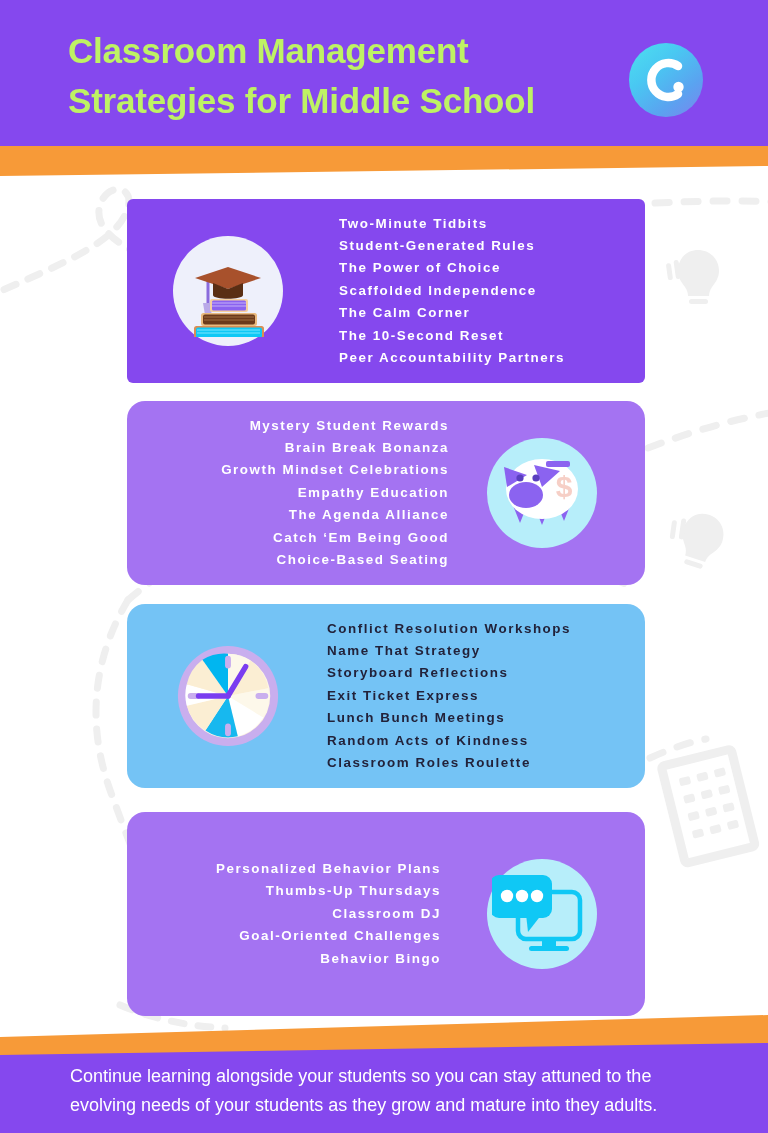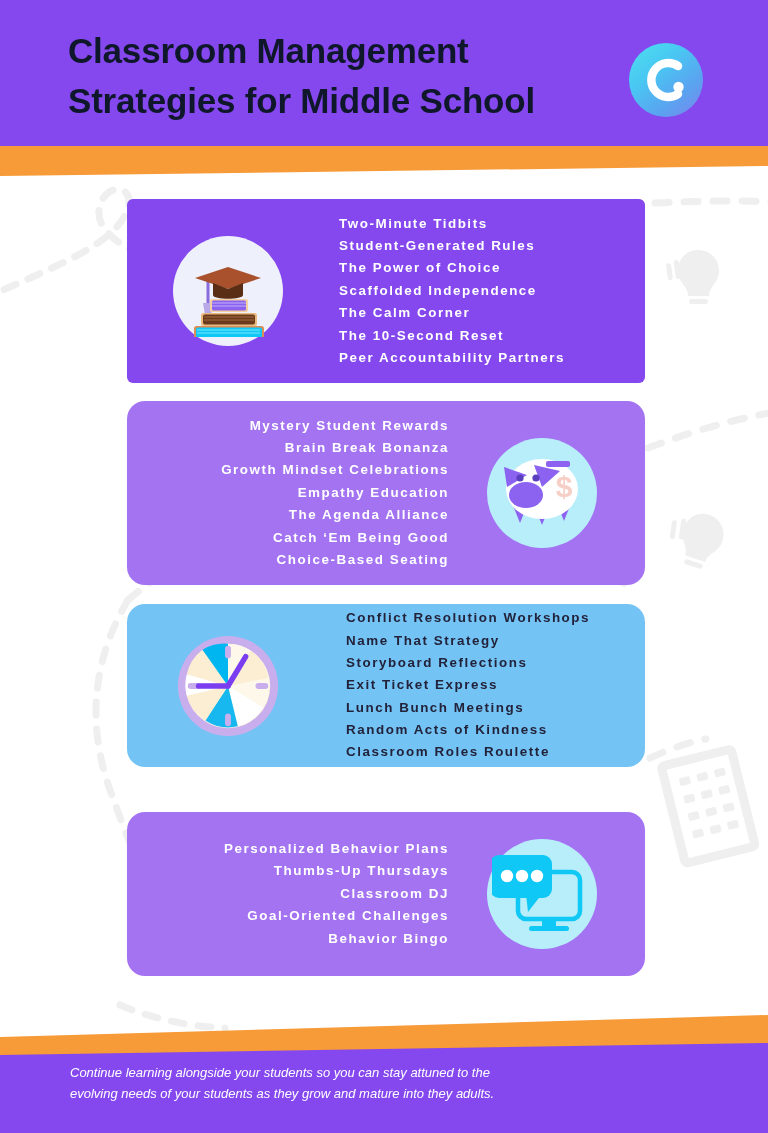--- a/index.html
+++ b/index.html
@@ -21,21 +21,21 @@
   
   .doodles { position:absolute; inset:0; z-index:0; pointer-events:none; }
 
   
   .header {
     position:absolute; left:0; top:0; width:768px; height:146px;
     background:#8548ee; z-index:2;
   }
   .header-title {
     position:absolute; left:68px; top:26px; width:540px;
-    color:#0f172a;
+    color:#bef264;
     font-size:35px;
     font-weight:bold;
     line-height:1.44;
     letter-spacing:-0.2px;
   }
   .logo {
     position:absolute; left:629px; top:43px;
     width:74px; height:74px; border-radius:50%;
     background:linear-gradient(140deg,#4de0ef 0%,#49c8f2 35%,#5aa3f0 70%,#7b84ee 100%);
     z-index:3;
@@ -73,42 +73,41 @@
 
   
   #card-1 { left:127px; top:199px; width:518px; height:184px; background:#8548ee;border-radius:6px; }
   #card-1 .card-icon-wrap { background:#eef0fb; margin-left:46px; }
   #card-1 .card-list { color:#ffffff; text-align:left; padding-left:56px; padding-right:10px; }
 
   #card-2 { left:127px; top:401px; width:518px; height:184px; background:#a473f2; }
   #card-2 .card-icon-wrap { background:#b7eefa; margin-right:48px; order:2; }
   #card-2 .card-list { color:#ffffff; text-align:right; padding-left:40px; padding-right:38px; order:1; }
 
-  #card-3 { left:127px; top:604px; width:518px; height:163px; background:#74c3f5;gap:19px; }
+  #card-3 { left:127px; top:604px; width:518px; height:184px; background:#74c3f5; }
   #card-3 .card-icon-wrap { background:transparent; margin-left:46px; }
   #card-3 .card-list { color:#22223a; text-align:left; padding-left:44px; padding-right:10px; }
 
-  #card-4 { left:127px; top:812px; width:518px; height:164px; background:#a473f2; }
+  #card-4 { left:127px; top:812px; width:518px; height:204px; background:#a473f2;gap:8px; }
   #card-4 .card-icon-wrap { background:#b7eefa; margin-right:48px; order:2; }
   #card-4 .card-list { color:#ffffff; text-align:right; padding-left:24px; padding-right:38px; order:1; }
 
   
   .band-bottom {
     position:absolute; left:0; top:1015px; width:768px; height:40px; z-index:1;
   }
   .footer {
     position:absolute; left:0; top:1043px; width:768px; height:90px;
     z-index:2;
   }
   .footer-bg { position:absolute; inset:0; }
   .footer-text {
     position:absolute; left:70px; top:19px; width:630px;
     color:#ffffff;
-    font-style:italic;
-    font-size:13px;
+    font-size:18px;
     line-height:1.62;
     text-align:left;
   }
 </style>
 </head>
 <body>
 
 <div id="page">
 
   <svg class="doodles" width="768" height="1133" viewBox="0 0 768 1133">

